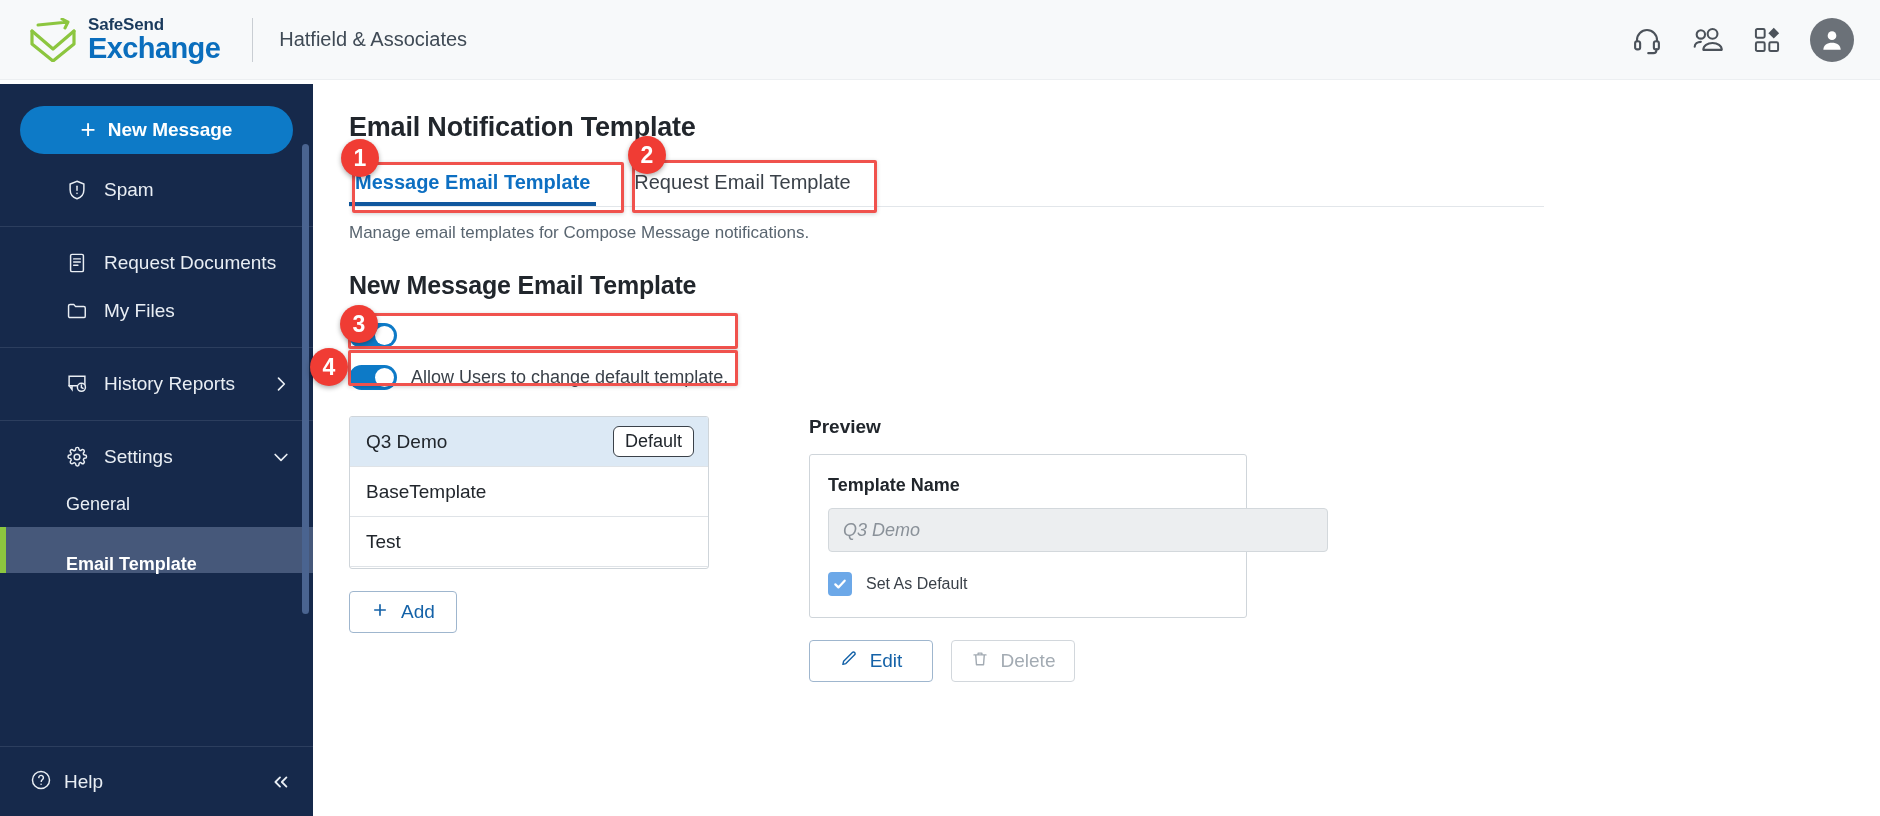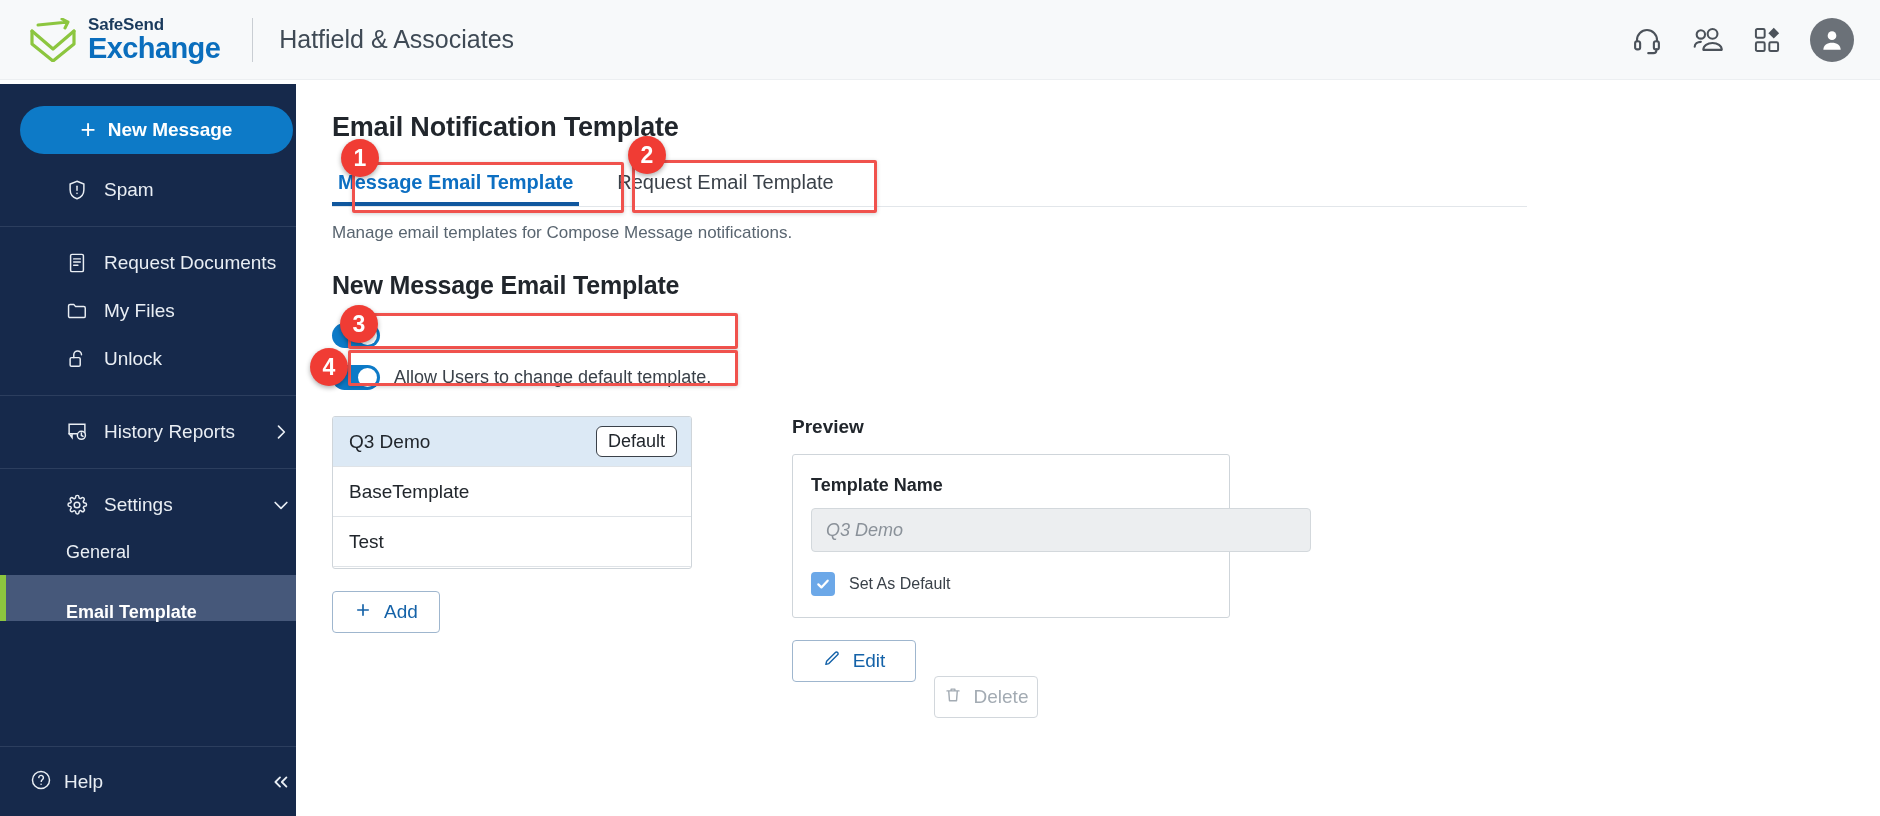--- a/index.html
+++ b/index.html
@@ -17,21 +17,21 @@
     background: #f7f9fa;
     display: flex; align-items: center;
     border-bottom: 1px solid #eceff1;
   }
   .brand { display: flex; align-items: center; padding-left: 28px; }
   .logo-mark { width: 52px; height: 44px; margin-right: 8px; }
   .logo-words { display: flex; flex-direction: column; line-height: 1; }
   .logo-top { font-size: 17px; font-weight: 700; color: #1a3a5c; letter-spacing: -0.2px; }
   .logo-bottom { font-size: 29px; font-weight: 700; color: #0a6ebd; letter-spacing: -0.6px; margin-top: 1px; }
   .brand-divider { width: 1px; height: 44px; background: #c9ced3; margin: 0 26px 0 32px; }
-  .org-name { font-size: 25px; color: #3f4a55; font-weight: 400; }
+  .org-name { font-size: 20px; color: #3f4a55; font-weight: 400; }
   .topbar-right { margin-left: auto; display: flex; align-items: center; padding-right: 26px; gap: 26px; }
   .ticon { width: 34px; height: 34px; display: flex; align-items: center; justify-content: center; cursor: pointer; }
   .avatar {
     width: 44px; height: 44px; border-radius: 50%;
     background: #6b7178; display: flex; align-items: center; justify-content: center;
     cursor: pointer;
   }
 
   
   .sidebar {
@@ -76,21 +76,21 @@
   .collapse-btn { margin-left: auto; cursor: pointer; display: flex; align-items: center; }
 
   
   .sb-track {
     position: absolute; right: 4px; top: 60px; width: 7px; height: 470px;
     background: #4a6490; border-radius: 4px;
   }
 
   
   .main {
-    position: absolute; left: 296px; top: 84px; width: 1567px; height: 732px;
+    position: absolute; left: 313px; top: 84px; width: 1567px; height: 732px;
     background: #ffffff; padding: 28px 0 0 36px; overflow: hidden;
   }
   .page-title { font-size: 27px; font-weight: 700; color: #21262c; letter-spacing: -0.2px; }
 
   .tabs { display: flex; align-items: flex-end; margin-top: 18px; position: relative; }
   .tab {
     font-size: 20px; padding: 10px 6px 12px 6px; cursor: pointer; color: #3a4149;
     position: relative; white-space: nowrap;
   }
   .tab.active { color: #0d6fc2; font-weight: 700; }
@@ -158,21 +158,21 @@
 
   
   .btn-row-left { margin-top: 22px; }
   .btn {
     display: inline-flex; align-items: center; justify-content: center; gap: 12px;
     height: 42px; border: 1px solid #9fb6ce; border-radius: 4px; background: #fff;
     font-size: 19px; color: #1462a8; cursor: pointer; padding: 0 22px;
   }
   .btn-add { width: 108px; }
   .btn-edit { width: 124px; }
-  .btn-delete { width: 104px; color: #a3abb3; border-color: #d2d7dc; cursor: default; margin-top: 36px; }
+  .btn-delete { width: 124px; color: #a3abb3; border-color: #d2d7dc; cursor: default; }
   .btn-row-right { margin-top: 22px; display: flex; gap: 18px; }
 
   
   .anno-box {
     position: absolute; border: 3px solid #f0524d; border-radius: 2px;
     pointer-events: none; box-shadow: 0 1px 4px rgba(0,0,0,0.18);
   }
   .anno-badge {
     position: absolute; width: 38px; height: 38px; border-radius: 50%;
     background: #f03c34; color: #fff; font-size: 23px; font-weight: 600;
@@ -267,29 +267,20 @@
         </span>
         <span class="ni-label">Request Documents</span>
       </div>
       <div class="nav-item">
         <span class="ni-icon">
           <svg width="22" height="22" viewBox="0 0 24 24" fill="none" stroke="#e9eef4" stroke-width="1.6" stroke-linejoin="round">
             <path d="M2.8 6.4a1.6 1.6 0 011.6-1.6h4.1l2 2.4h8.9a1.6 1.6 0 011.6 1.6v8.8a1.6 1.6 0 01-1.6 1.6H4.4a1.6 1.6 0 01-1.6-1.6z"></path>
           </svg>
         </span>
         <span class="ni-label">My Files</span>
-      </div>
-      <div class="nav-item">
-        <span class="ni-icon">
-          <svg width="22" height="22" viewBox="0 0 24 24" fill="none" stroke="#e9eef4" stroke-width="1.6" stroke-linecap="round">
-            <rect x="4.5" y="10.5" width="11" height="9.5" rx="1.5"></rect>
-            <path d="M8.5 10.5V7.4a4.2 4.2 0 018.4 0"></path>
-          </svg>
-        </span>
-        <span class="ni-label">Unlock</span>
       </div>
     </div>
 
     <div class="nav-sep"></div>
 
     <div class="nav-group">
       <div class="nav-item">
         <span class="ni-icon">
           <svg width="22" height="22" viewBox="0 0 24 24" fill="none" stroke="#e9eef4" stroke-width="1.6" stroke-linecap="round">
             <path d="M3.4 3.6h17.2v10.2H3.4z"></path>

